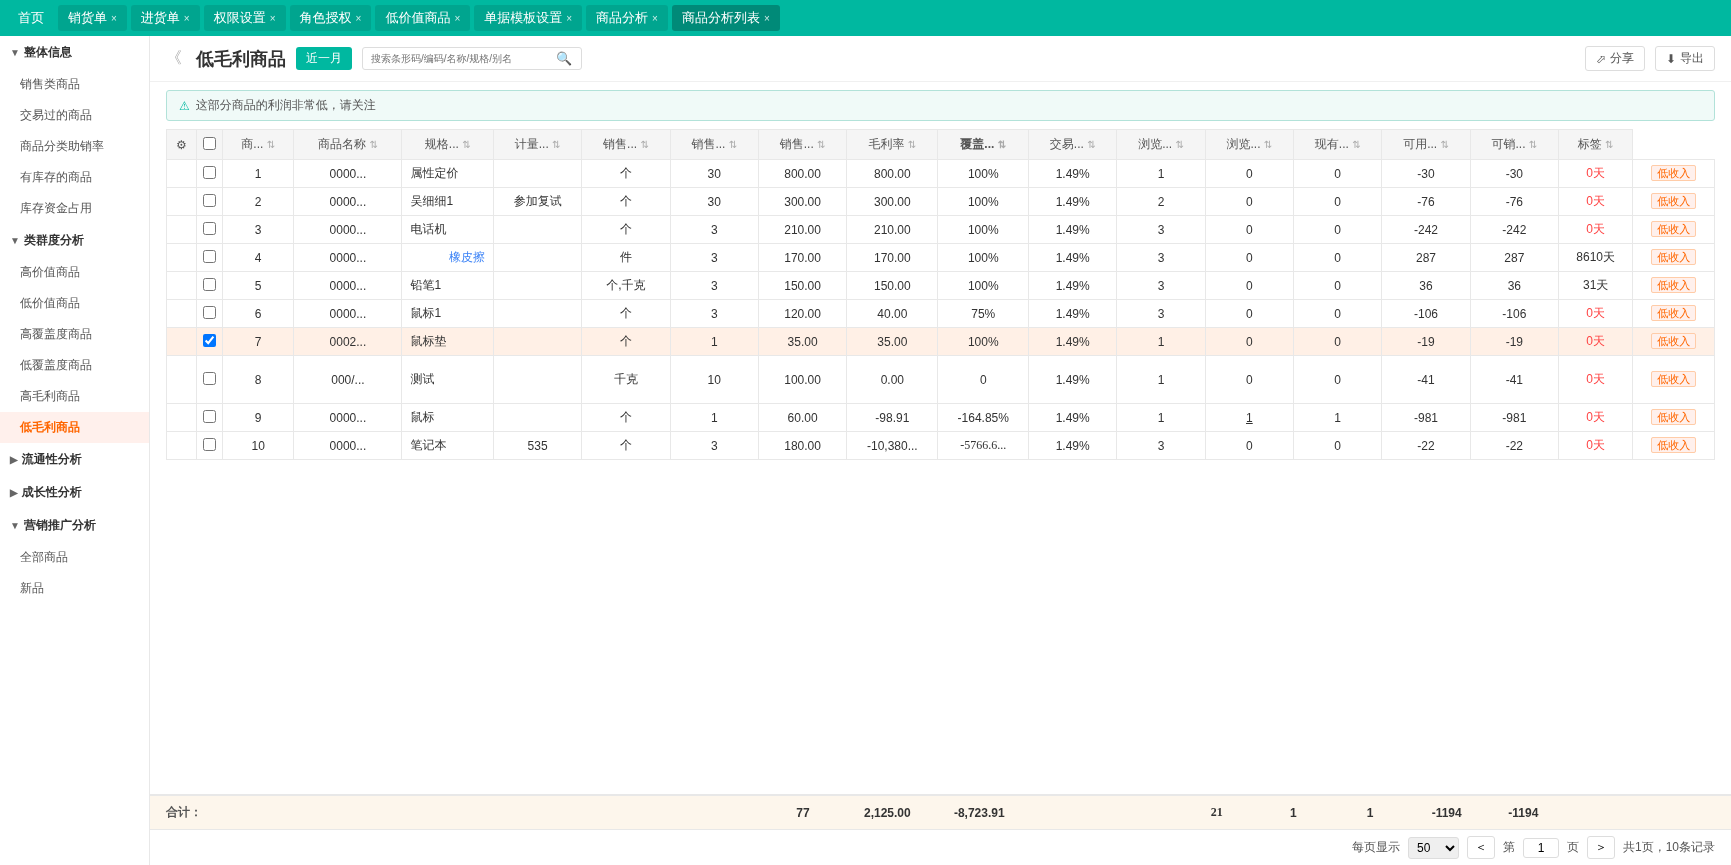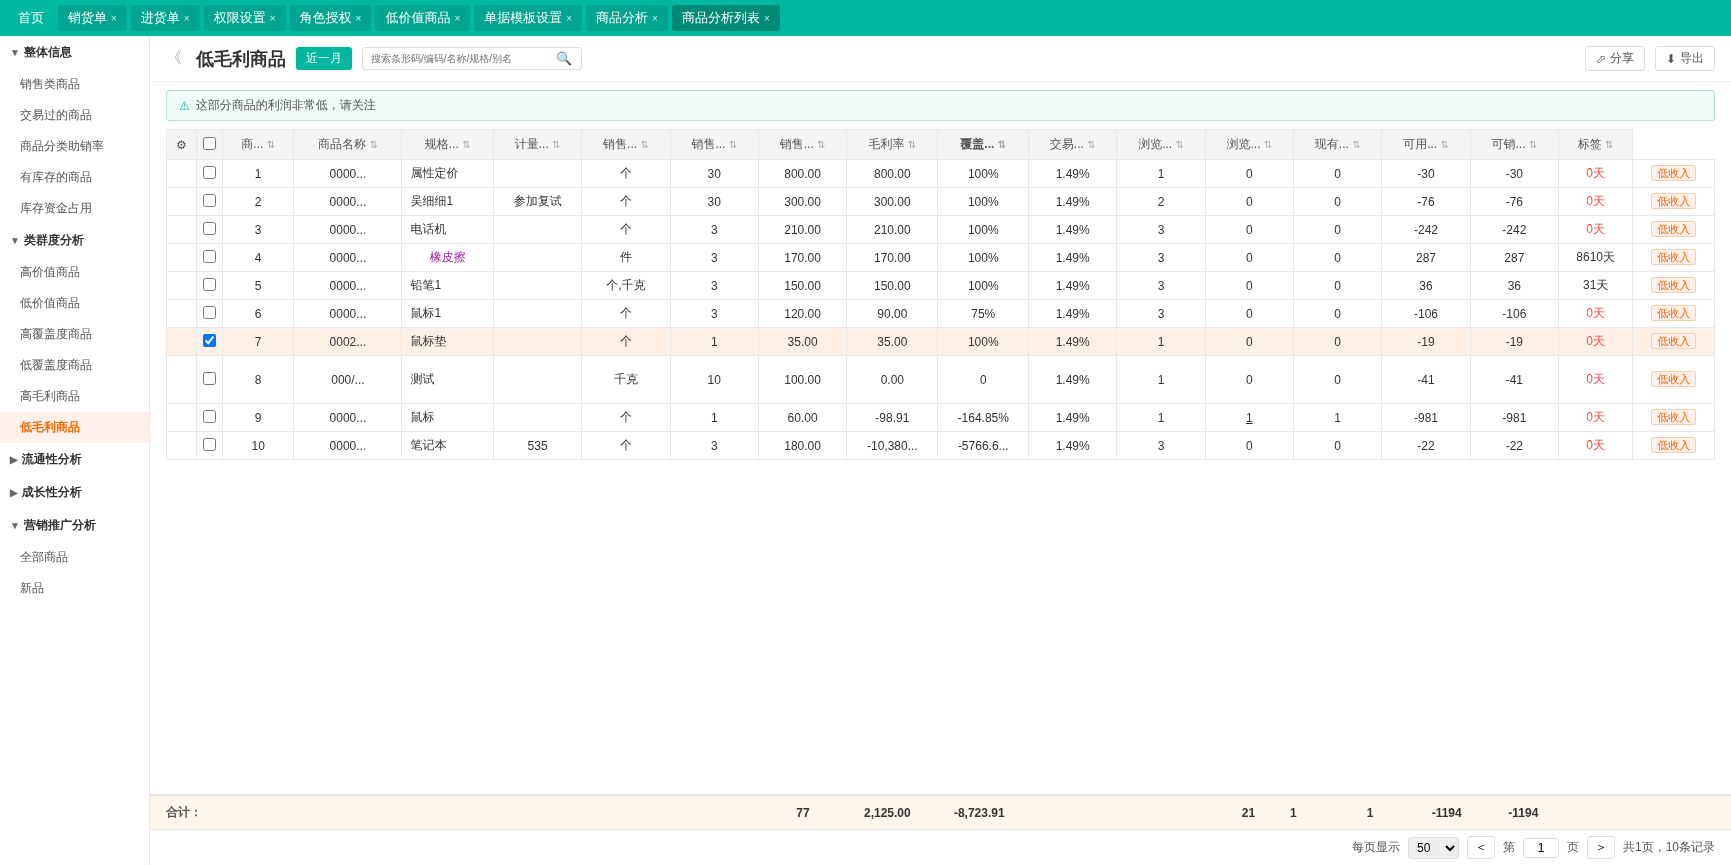--- a/index.html
+++ b/index.html
@@ -236,21 +236,21 @@
       <td style="border:1px solid #e8e8e8; padding:5px 6px; text-align:center;">-242</td>
       <td style="border:1px solid #e8e8e8; padding:5px 6px; text-align:center;">-242</td>
       <td style="border:1px solid #e8e8e8; padding:5px 6px; text-align:center; color:#ff4444;">0天</td>
       <td style="border:1px solid #e8e8e8; padding:5px 6px; text-align:center;"><span style="background:#fff0ec; color:#ff6600; border:1px solid #ffcca8; border-radius:2px; padding:1px 5px; font-size:11px;">低收入</span></td>
     </tr>
             <tr>
       <td style="border:1px solid #e8e8e8; padding:5px 6px; text-align:center; width:30px;"></td>
       <td style="border:1px solid #e8e8e8; padding:5px 6px; text-align:center; width:24px;"><input type="checkbox" style=""></td>
       <td style="border:1px solid #e8e8e8; padding:5px 6px; text-align:center; color:#333;">4</td>
       <td style="border:1px solid #e8e8e8; padding:5px 6px; text-align:center;">0000...</td>
-      <td style="border:1px solid #e8e8e8; padding:5px 8px; text-align:center; color:#a21caf; cursor:pointer;">橡皮擦</td>
+      <td style="border:1px solid #e8e8e8; padding:5px 8px; text-align:right; color:#3b82f6; cursor:pointer;">橡皮擦</td>
       <td style="border:1px solid #e8e8e8; padding:5px 6px; text-align:center;"></td>
       <td style="border:1px solid #e8e8e8; padding:5px 6px; text-align:center;">件</td>
       <td style="border:1px solid #e8e8e8; padding:5px 6px; text-align:center;">3</td>
       <td style="border:1px solid #e8e8e8; padding:5px 6px; text-align:center;">170.00</td>
       <td style="border:1px solid #e8e8e8; padding:5px 6px; text-align:center;">170.00</td>
       <td style="border:1px solid #e8e8e8; padding:5px 6px; text-align:center;">100%</td>
       <td style="border:1px solid #e8e8e8; padding:5px 6px; text-align:center;">1.49%</td>
       <td style="border:1px solid #e8e8e8; padding:5px 6px; text-align:center;">3</td>
       <td style="border:1px solid #e8e8e8; padding:5px 6px; text-align:center; ">0</td>
       <td style="border:1px solid #e8e8e8; padding:5px 6px; text-align:center;">0</td>
@@ -283,21 +283,21 @@
             <tr>
       <td style="border:1px solid #e8e8e8; padding:5px 6px; text-align:center; width:30px;"></td>
       <td style="border:1px solid #e8e8e8; padding:5px 6px; text-align:center; width:24px;"><input type="checkbox" style=""></td>
       <td style="border:1px solid #e8e8e8; padding:5px 6px; text-align:center; color:#333;">6</td>
       <td style="border:1px solid #e8e8e8; padding:5px 6px; text-align:center;">0000...</td>
       <td style="border:1px solid #e8e8e8; padding:5px 8px; text-align:left; color:#333; cursor:pointer;">鼠标1</td>
       <td style="border:1px solid #e8e8e8; padding:5px 6px; text-align:center;"></td>
       <td style="border:1px solid #e8e8e8; padding:5px 6px; text-align:center;">个</td>
       <td style="border:1px solid #e8e8e8; padding:5px 6px; text-align:center;">3</td>
       <td style="border:1px solid #e8e8e8; padding:5px 6px; text-align:center;">120.00</td>
-      <td style="border:1px solid #e8e8e8; padding:5px 6px; text-align:center;">90.00</td>
+      <td style="border:1px solid #e8e8e8; padding:5px 6px; text-align:center;">40.00</td>
       <td style="border:1px solid #e8e8e8; padding:5px 6px; text-align:center;">75%</td>
       <td style="border:1px solid #e8e8e8; padding:5px 6px; text-align:center;">1.49%</td>
       <td style="border:1px solid #e8e8e8; padding:5px 6px; text-align:center;">3</td>
       <td style="border:1px solid #e8e8e8; padding:5px 6px; text-align:center; ">0</td>
       <td style="border:1px solid #e8e8e8; padding:5px 6px; text-align:center;">0</td>
       <td style="border:1px solid #e8e8e8; padding:5px 6px; text-align:center;">-106</td>
       <td style="border:1px solid #e8e8e8; padding:5px 6px; text-align:center;">-106</td>
       <td style="border:1px solid #e8e8e8; padding:5px 6px; text-align:center; color:#ff4444;">0天</td>
       <td style="border:1px solid #e8e8e8; padding:5px 6px; text-align:center;"><span style="background:#fff0ec; color:#ff6600; border:1px solid #ffcca8; border-radius:2px; padding:1px 5px; font-size:11px;">低收入</span></td>
     </tr>
@@ -368,21 +368,21 @@
       <td style="border:1px solid #e8e8e8; padding:5px 6px; text-align:center; width:30px;"></td>
       <td style="border:1px solid #e8e8e8; padding:5px 6px; text-align:center; width:24px;"><input type="checkbox" style=""></td>
       <td style="border:1px solid #e8e8e8; padding:5px 6px; text-align:center; color:#333;">10</td>
       <td style="border:1px solid #e8e8e8; padding:5px 6px; text-align:center;">0000...</td>
       <td style="border:1px solid #e8e8e8; padding:5px 8px; text-align:left; color:#333; cursor:pointer;">笔记本</td>
       <td style="border:1px solid #e8e8e8; padding:5px 6px; text-align:center;">535</td>
       <td style="border:1px solid #e8e8e8; padding:5px 6px; text-align:center;">个</td>
       <td style="border:1px solid #e8e8e8; padding:5px 6px; text-align:center;">3</td>
       <td style="border:1px solid #e8e8e8; padding:5px 6px; text-align:center;">180.00</td>
       <td style="border:1px solid #e8e8e8; padding:5px 6px; text-align:center;">-10,380...</td>
-      <td style="border:1px solid #e8e8e8; padding:5px 6px; text-align:center;">-5766.6...</td>
+      <td style="border:1px solid #e8e8e8; padding:5px 6px; text-align:center;font-family:Liberation Serif, serif;">-5766.6...</td>
       <td style="border:1px solid #e8e8e8; padding:5px 6px; text-align:center;">1.49%</td>
       <td style="border:1px solid #e8e8e8; padding:5px 6px; text-align:center;">3</td>
       <td style="border:1px solid #e8e8e8; padding:5px 6px; text-align:center; ">0</td>
       <td style="border:1px solid #e8e8e8; padding:5px 6px; text-align:center;">0</td>
       <td style="border:1px solid #e8e8e8; padding:5px 6px; text-align:center;">-22</td>
       <td style="border:1px solid #e8e8e8; padding:5px 6px; text-align:center;">-22</td>
       <td style="border:1px solid #e8e8e8; padding:5px 6px; text-align:center; color:#ff4444;">0天</td>
       <td style="border:1px solid #e8e8e8; padding:5px 6px; text-align:center;"><span style="background:#fff0ec; color:#ff6600; border:1px solid #ffcca8; border-radius:2px; padding:1px 5px; font-size:11px;">低收入</span></td>
     </tr>
           </tbody>
@@ -396,21 +396,21 @@
         <span style="flex:0.5; text-align:center;"></span>
         <span style="flex:1.2; text-align:center;"></span>
         <span style="flex:2; text-align:center;"></span>
         <span style="flex:1; text-align:center;"></span>
         <span style="flex:1.2; text-align:center;"></span>
         <span style="flex:1; text-align:center; font-weight:bold;">77</span>
         <span style="flex:1.2; text-align:center; font-weight:bold;">2,125.00</span>
         <span style="flex:1.2; text-align:center; font-weight:bold;">-8,723.91</span>
         <span style="flex:1; text-align:center;"></span>
         <span style="flex:1; text-align:center;"></span>
-        <span style="flex:1; text-align:right; font-weight:bold;">21</span>
+        <span style="flex:1; text-align:center; font-weight:bold;font-family:Liberation Serif, serif;">21</span>
         <span style="flex:1; text-align:center; font-weight:bold;">1</span>
         <span style="flex:1; text-align:center; font-weight:bold;">1</span>
         <span style="flex:1; text-align:center; font-weight:bold;">-1194</span>
         <span style="flex:1; text-align:center; font-weight:bold;">-1194</span>
         <span style="flex:1; text-align:center;"></span>
         <span style="flex:1; text-align:center;"></span>
       </div>
     </div>
 
     <div style="display:flex; align-items:center; justify-content:flex-end; padding:6px 16px; border-top:1px solid #e8e8e8; gap:8px; font-size:12px; color:#555; background:#fff;">

